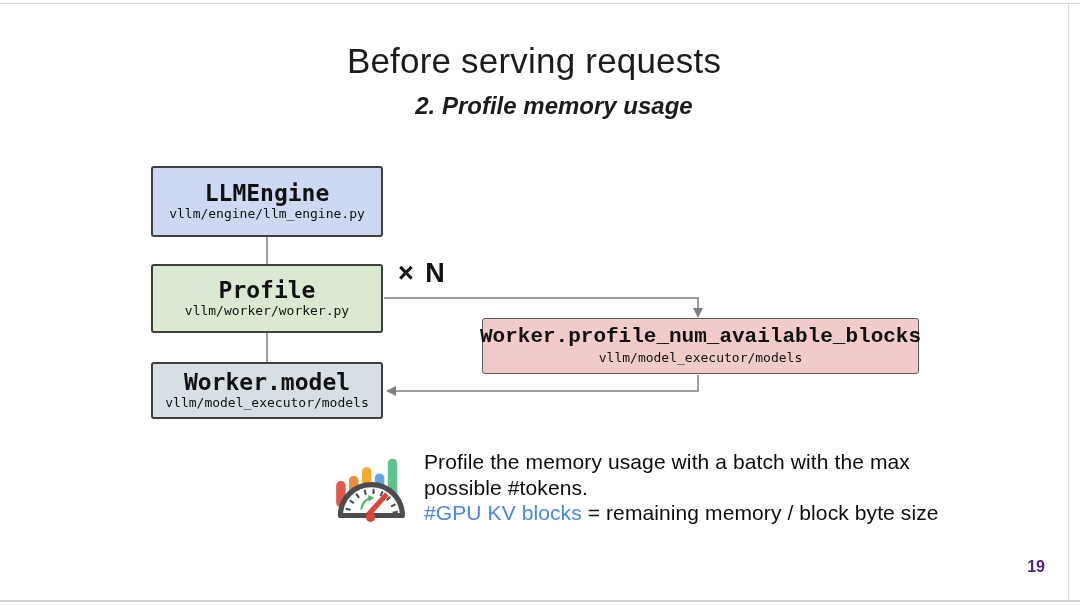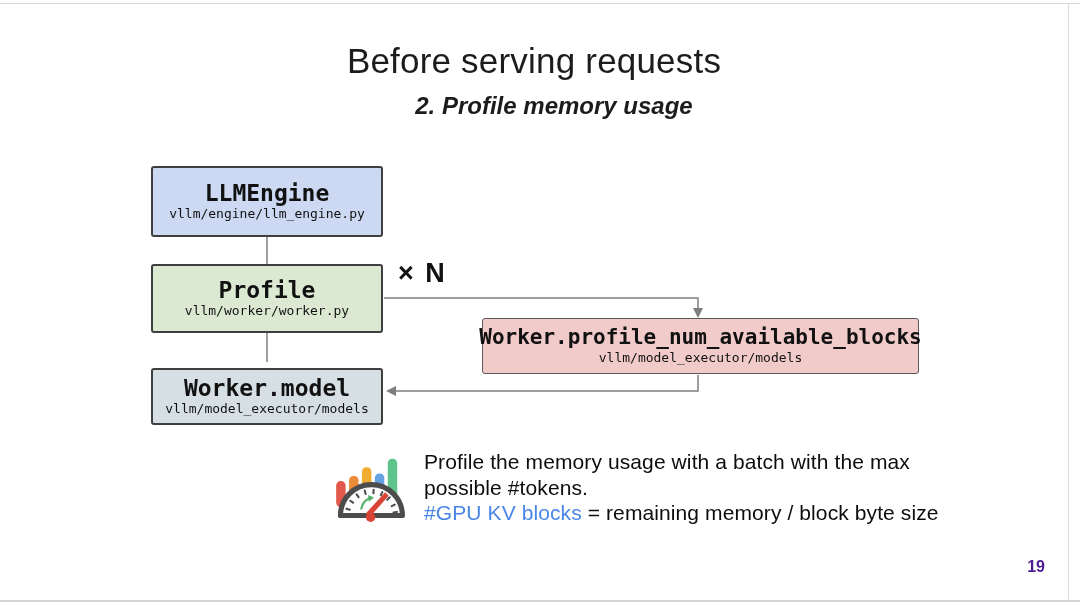--- a/index.html
+++ b/index.html
@@ -20,21 +20,21 @@
     display:flex;flex-direction:column;align-items:center;justify-content:center;
     font-family:"DejaVu Sans Mono",monospace;color:#111;box-sizing:border-box;
   }
   .box-title{font-weight:700;line-height:1.15;white-space:nowrap;}
   .box-sub{font-weight:400;font-size:13px;line-height:1.3;white-space:nowrap;}
   .b0{left:151px;top:166px;width:232px;height:71px;}
   .b1{left:151px;top:264px;width:232px;height:69px;}
   .b2{left:151px;top:362px;width:232px;height:57px;}
   .b3{left:482px;top:318px;width:437px;height:56px;border-width:1.5px;border-color:#5a5a5a;}
   .b0 .box-title,.b1 .box-title,.b2 .box-title{font-size:23px;}
-  .b3 .box-title{font-size:21px;}
+  .b3 .box-title{font-size:21px;font-family:Liberation Mono, monospace;}
 
   .connectors{position:absolute;left:0;top:0;width:1080px;height:606px;pointer-events:none;}
 
   .xn{position:absolute;left:398px;top:258px;font-size:27px;font-weight:700;color:#111;letter-spacing:2px;}
 
   .gauge{position:absolute;left:331px;top:445px;width:86px;height:86px;}
 
   .note{position:absolute;left:424px;top:449px;font-size:21px;line-height:25.5px;color:#0d0d0d;font-weight:400;letter-spacing:0.1px;}
   .note .hl{font-weight:400;}
 
@@ -67,21 +67,21 @@
   </svg>
 
   <div class="box b0" style="background: rgb(205, 217, 242);">
     <div class="box-title">LLMEngine</div>
     <div class="box-sub">vllm/engine/llm_engine.py</div>
   </div>
   <div class="box b1" style="background: rgb(219, 233, 211);">
     <div class="box-title">Profile</div>
     <div class="box-sub">vllm/worker/worker.py</div>
   </div>
-  <div class="box b2" style="background: rgb(214, 224, 228); margin-top: 6px;">
+  <div class="box b2" style="background: rgb(214, 224, 228);">
     <div class="box-title">Worker.model</div>
     <div class="box-sub">vllm/model_executor/models</div>
   </div>
   <div class="box b3" style="background: rgb(241, 203, 202);">
     <div class="box-title">Worker.profile_num_available_blocks</div>
     <div class="box-sub">vllm/model_executor/models</div>
   </div>
 
   <div class="xn">× N</div>
 

